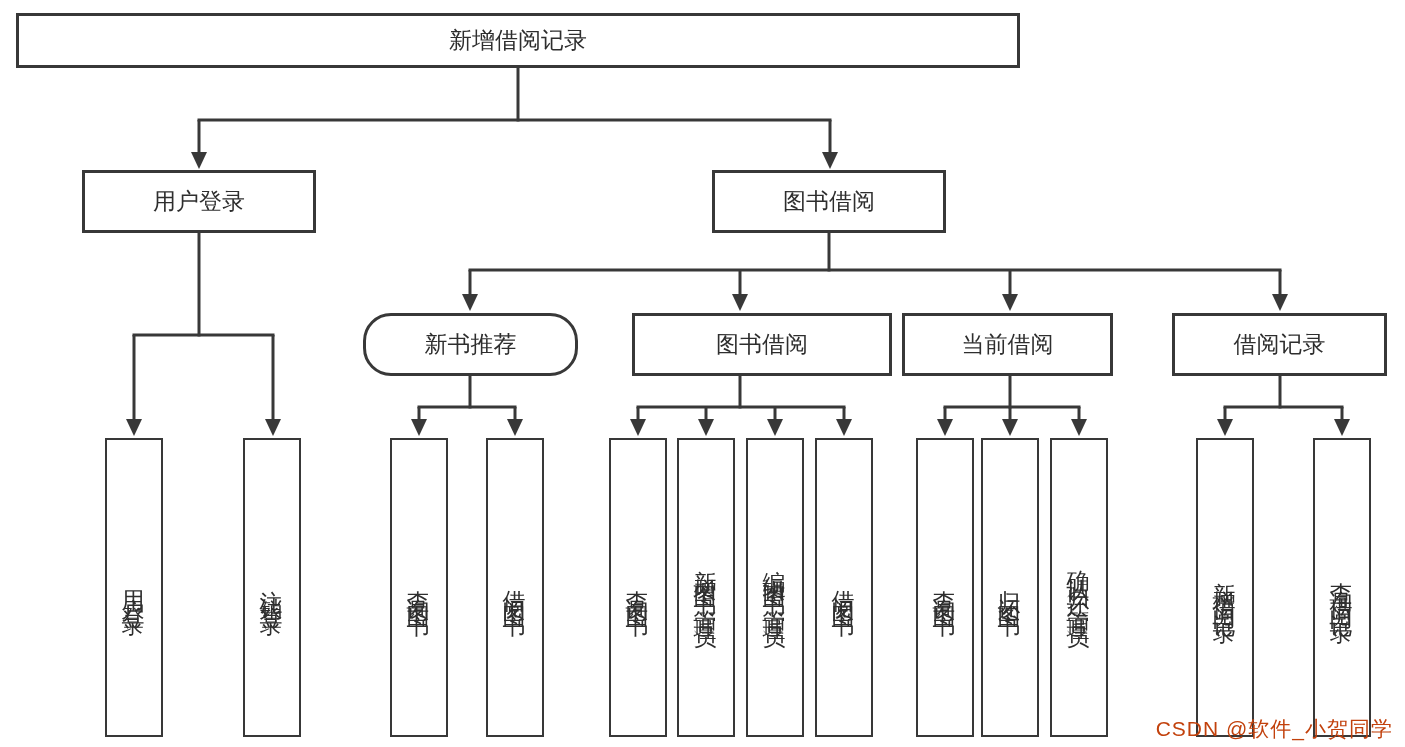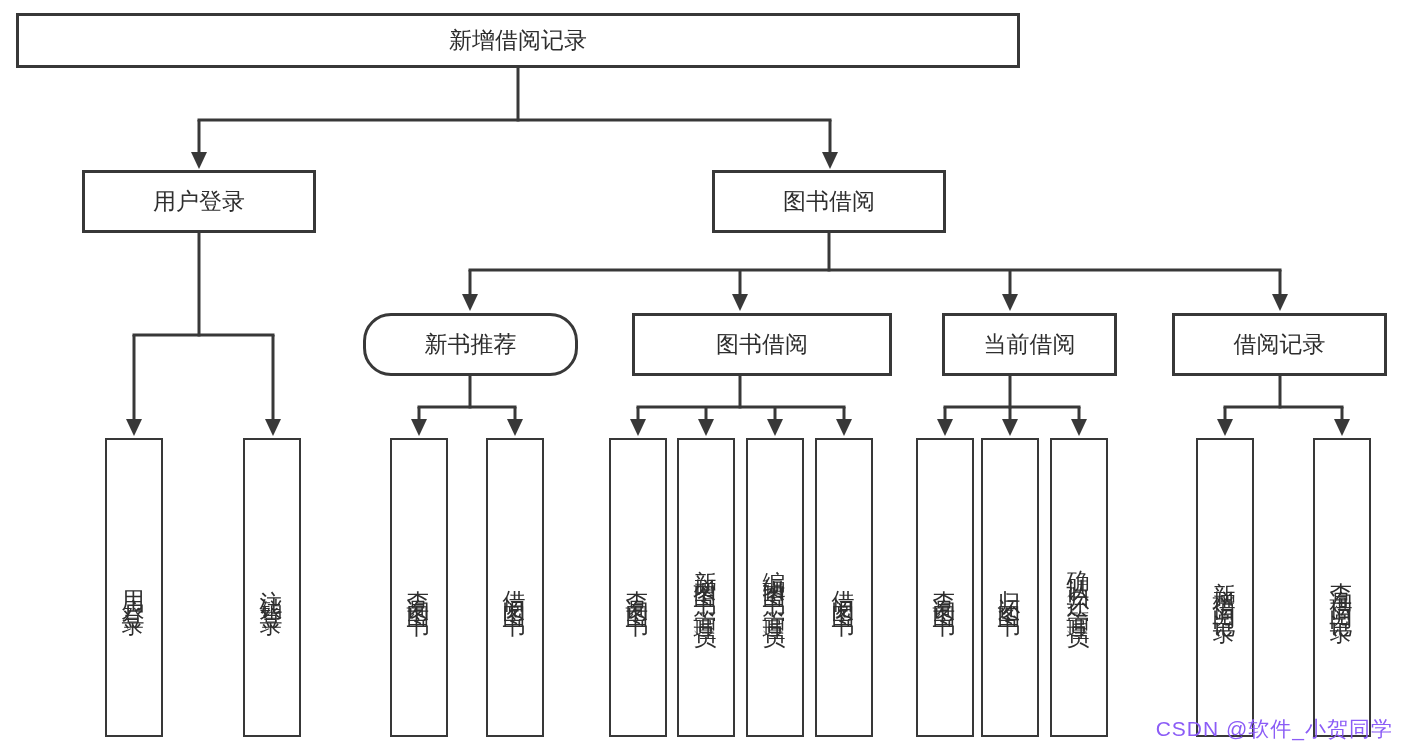--- a/index.html
+++ b/index.html
@@ -36,21 +36,21 @@
     text-orientation: mixed;
     letter-spacing: 8px;
     font-size: 23px;
   }
   .watermark {
     position: absolute;
     right: 12px;
     bottom: 4px;
     font-size: 21px;
     letter-spacing: 1px;
-    color: #8b5cf6;
+    color: #c2410c;
     white-space: nowrap;
   }
 </style>
 </head>
 <body>
 
 <div class="canvas">
 
   <svg class="conn-layer" width="1405" height="747" viewBox="0 0 1405 747">
 
@@ -128,21 +128,21 @@
     </g>
   </svg>
 
   <div class="box" style="left:16px; top:13px; width:1004px; height:55px;">新增借阅记录</div>
 
   <div class="box" style="left:82px; top:170px; width:234px; height:63px;">用户登录</div>
   <div class="box" style="left:712px; top:170px; width:234px; height:63px;">图书借阅</div>
 
   <div class="box" style="left:363px; top:313px; width:215px; height:63px;border-radius:28px;">新书推荐</div>
   <div class="box" style="left:632px; top:313px; width:260px; height:63px;">图书借阅</div>
-  <div class="box" style="left:902px; top:313px; width:175px; height:63px;margin-left:40px;">当前借阅</div>
+  <div class="box" style="left:902px; top:313px; width:211px; height:63px;">当前借阅</div>
   <div class="box" style="left:1172px; top:313px; width:215px; height:63px;">借阅记录</div>
 
   <div class="box leaf" style="left:105px; top:438px; width:58px; height:299px;">用户登录</div>
   <div class="box leaf" style="left:243px; top:438px; width:58px; height:299px;">注销登录</div>
 
   <div class="box leaf" style="left:390px; top:438px; width:58px; height:299px;">查询图书</div>
   <div class="box leaf" style="left:486px; top:438px; width:58px; height:299px;">借阅图书</div>
 
   <div class="box leaf" style="left:609px; top:438px; width:58px; height:299px;">查询图书</div>
   <div class="box leaf" style="left:677px; top:438px; width:58px; height:299px;">新增图书（管理员）</div>

